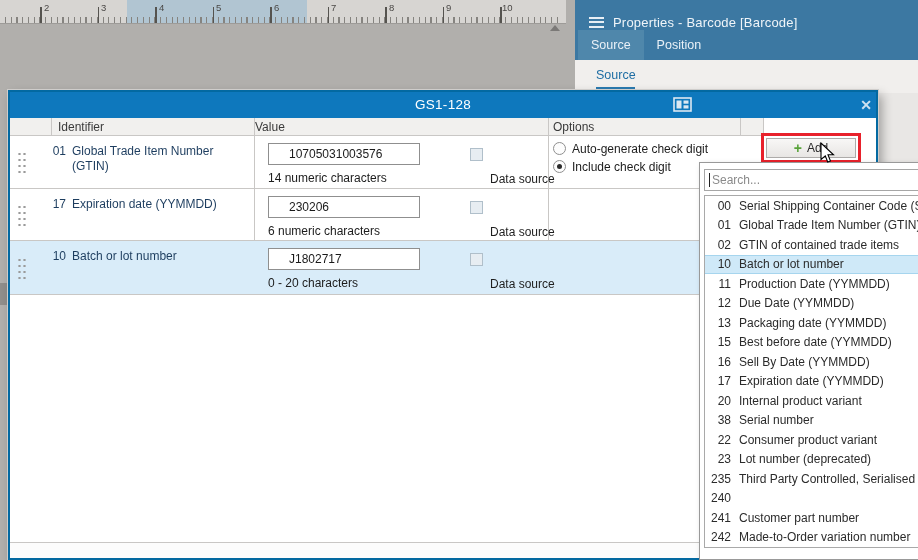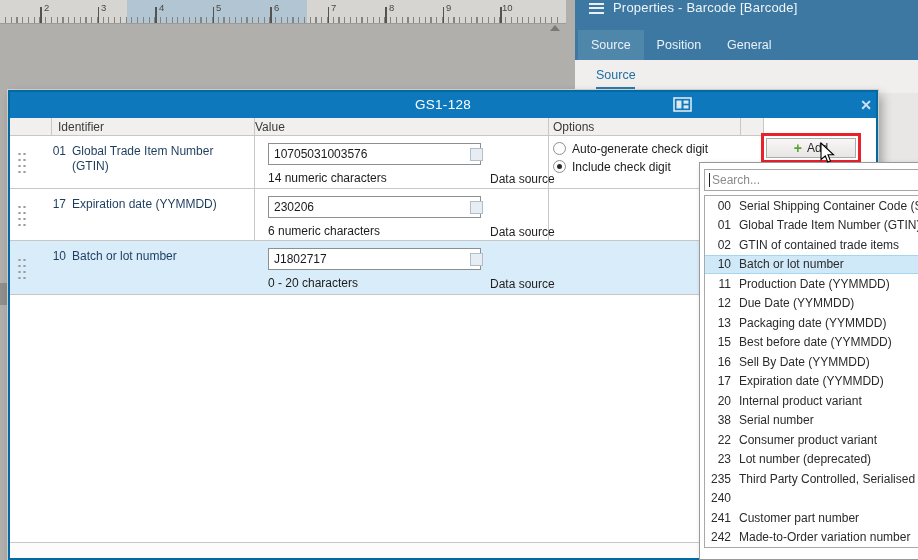--- a/index.html
+++ b/index.html
@@ -19,21 +19,21 @@
     background-image:repeating-linear-gradient(to right,#85837f 0,#85837f 1px,transparent 1px,transparent 5.75px); }
   .ruler-tick { top:7px; width:1.5px; height:16px; background:#55534f; }
   .ruler-num { top:2px; font-size:9.5px; color:#4a4846; }
   .ruler-marker { left:550px; top:25px; width:0; height:0;
     border-left:5px solid transparent; border-right:5px solid transparent; border-bottom:6px solid #7b7977; }
 
   .left-fragment { left:0; top:283px; width:7px; height:22px; background:#908e8b; }
 
   
   .props { left:575px; top:0; width:343px; height:560px; background:#e9e7e5; }
-  .props-header { position:absolute; left:0; top:0; width:100%; height:30px; background:#3c78a2; display:flex; align-items:flex-start; }
+  .props-header { position:absolute; left:0; top:0; width:100%; height:30px; background:#3c78a2; display:flex; align-items:flex-end; }
   .hamburger { width:15px; margin-left:14px; }
   .hamburger div { height:2px; background:#e8eff5; margin:2.5px 0; }
   .props-title { color:#f0f5f9; font-size:13px; margin-left:9px; letter-spacing:0.2px; }
   .props-tabs { position:absolute; left:0; top:30px; width:100%; height:30px; background:#3c78a2; display:flex; align-items:stretch; padding-left:3px; }
   .props-tab { color:#eaf1f7; font-size:12.5px; padding:0 13px; display:flex; align-items:center; cursor:default; }
   .props-tab.active { background:#4f87ab; }
   .props-section-area { position:absolute; left:0; top:60px; width:100%; height:33px; background:#f1efed; }
   .props-section-label { position:absolute; left:21px; top:8px; color:#1e6da3; font-size:12.5px; }
   .props-section-underline { position:absolute; left:21px; top:27px; width:39px; height:2px; background:#2a7ab0; }
 
@@ -53,21 +53,21 @@
   .vline { position:absolute; width:1px; background:#c9c7c5; }
   .hline { position:absolute; height:1px; background:#c9c7c5; }
 
   .row { position:absolute; left:0; width:754px; font-size:12px; }
   .row.selected { background:#d9ecf9; }
   .drag-handle { position:absolute; left:7px; top:50%; margin-top:-11px; width:9px; height:22px;
     background-image:radial-gradient(circle, #9a9a9a 1px, transparent 1.3px);
     background-size:5px 6px; }
   .ai-code { position:absolute; left:30px; top:8px; width:26px; text-align:right; color:#1d3d5f; }
   .ai-name { position:absolute; left:62px; top:8px; width:162px; color:#1d3d5f; line-height:15px; }
-  .val-input { position:absolute; left:258px; top:7px; width:213px; height:22px; border:1px solid #8f8f8f; font-family:"Liberation Sans",sans-serif; font-size:12px; color:#1a1a1a; padding:0 5px; background:#fff; outline:none; }
+  .val-input { position:absolute; left:258px; top:7px; width:152px; height:22px; border:1px solid #8f8f8f; font-family:"Liberation Sans",sans-serif; font-size:12px; color:#1a1a1a; padding:0 20px; background:#fff; outline:none; }
   .val-hint { position:absolute; left:258px; top:35px; color:#1c1c1c; }
   .cb { position:absolute; left:460px; top:12px; width:13px; height:13px; background:#e7edf2; border:1px solid #b0bfca; }
   .cb-label { position:absolute; left:480px; top:12px; color:#1f1f1f;margin-top:24px; }
   .radio { position:absolute; left:543px; width:13px; height:13px; border-radius:50%; border:1px solid #8f8f8f; background:#fdfdfd; }
   .radio .dot { position:absolute; left:3px; top:3px; width:5px; height:5px; border-radius:50%; background:#2b2b2b; display:none; }
   .radio.checked .dot { display:block; }
   .radio-label { position:absolute; left:562px; color:#1c1c1c; }
 
   
   .add-red { position:absolute; left:751px; top:15px; width:100px; height:30px; border:3px solid #e8212b; }
@@ -129,21 +129,20 @@
       <div class="hamburger">
           <div></div>
           <div></div>
           <div></div>
         </div>
       <span class="props-title">Properties - Barcode [Barcode]</span>
     </div>
     <div class="props-tabs">
       <div class="props-tab active">Source</div>
       <div class="props-tab">Position</div>
-      <div class="props-tab">General</div>
     </div>
     <div class="props-section-area">
       <span class="props-section-label">Source</span>
       <div class="props-section-underline"></div>
     </div>
 
   </div>
 
   <div class="abs dialog">
     <div class="dlg-titlebar">

